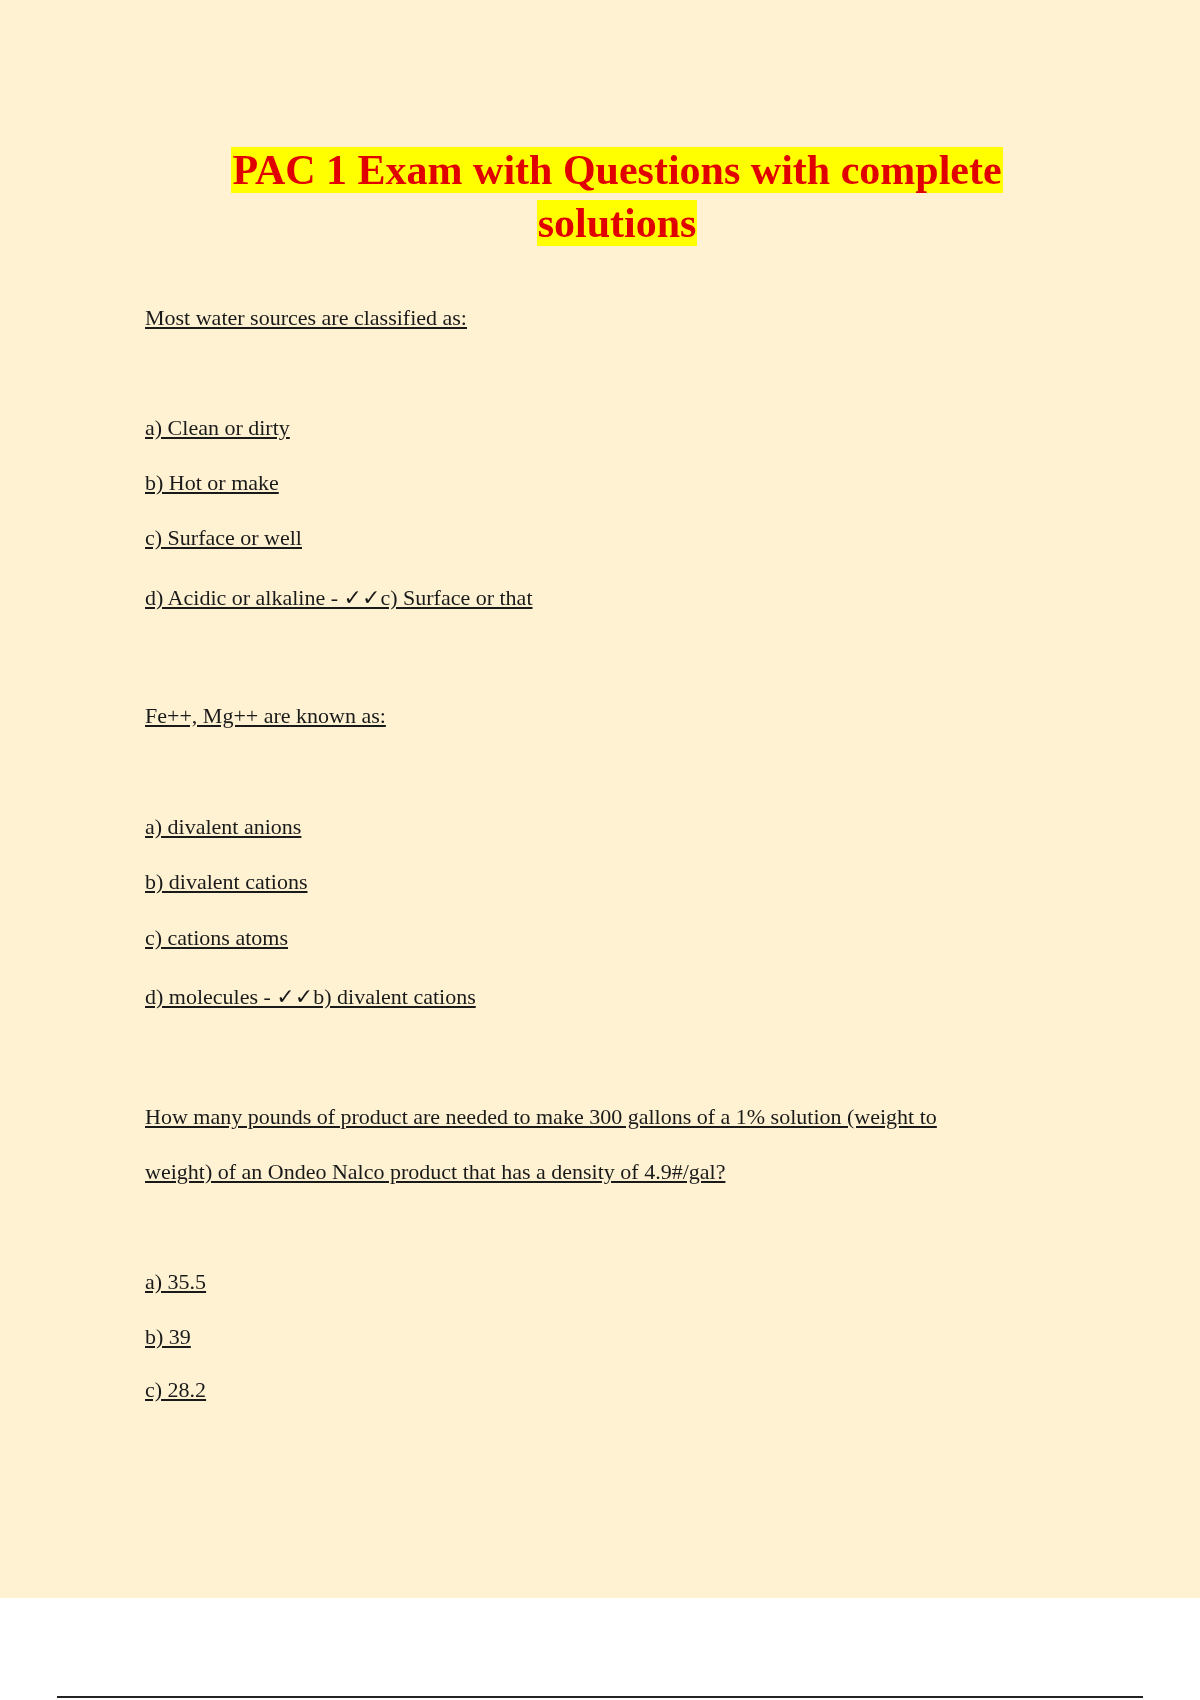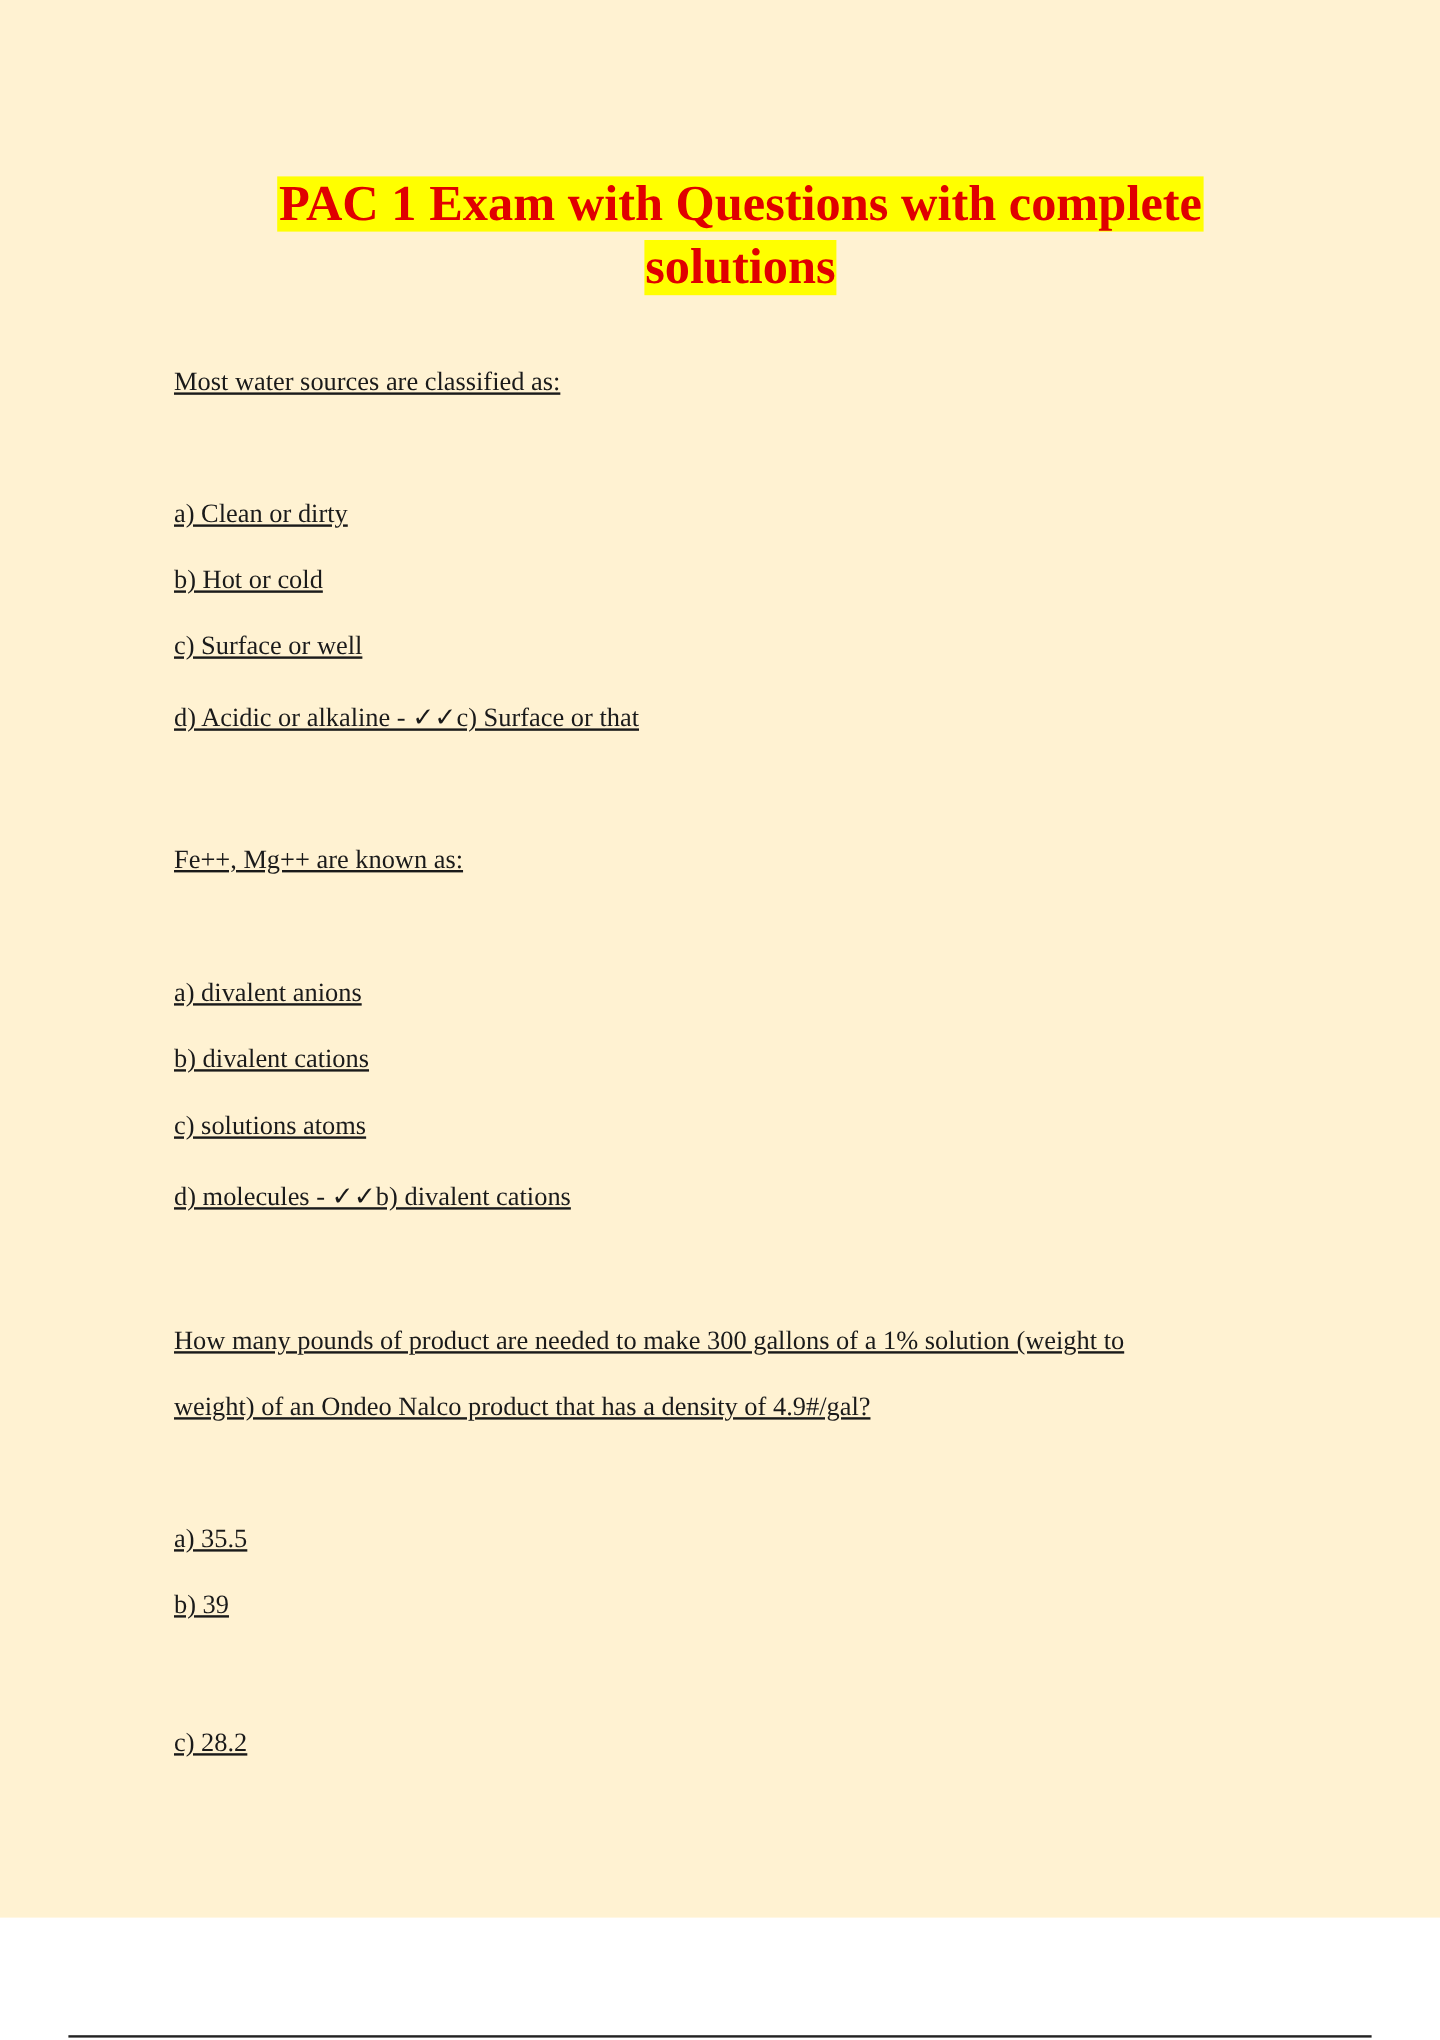--- a/index.html
+++ b/index.html
@@ -71,31 +71,31 @@
 
   <div class="title">
     <span class="hl">PAC 1 Exam with Questions with complete</span><br>
     <span class="hl">solutions</span>
   </div>
 
   <div class="content">
 
     <div class="line" style="top:304px">Most water sources are classified as:</div>
     <div class="line" style="top:414px">a) Clean or dirty</div>
-    <div class="line" style="top:469px">b) Hot or cold</div>
+    <div class="line" style="top:469px">b) Hot or make</div>
     <div class="line" style="top:524px">c) Surface or well</div>
     <div class="line" style="top:584px">d) Acidic or alkaline - ✓✓c) Surface or that</div>
 
     <div class="line" style="top:702px">Fe++, Mg++ are known as:</div>
     <div class="line" style="top:813px">a) divalent anions</div>
     <div class="line" style="top:868px">b) divalent cations</div>
-    <div class="line" style="top:924px">c) solutions atoms</div>
+    <div class="line" style="top:924px">c) cations atoms</div>
     <div class="line" style="top:983px">d) molecules - ✓✓b) divalent cations</div>
 
     <div class="line" style="top:1103px">How many pounds of product are needed to make 300 gallons of a 1% solution (weight to</div>
     <div class="line" style="top:1158px">weight) of an Ondeo Nalco product that has a density of 4.9#/gal?</div>
     <div class="line" style="top:1268px">a) 35.5</div>
     <div class="line" style="top:1323px">b) 39</div>
-    <div class="line" style="top:1438px">c) 28.2</div>
+    <div class="line" style="top:1376px">c) 28.2</div>
   </div>
 
   <div class="rule"></div>
 </div>
 
 </body></html>

